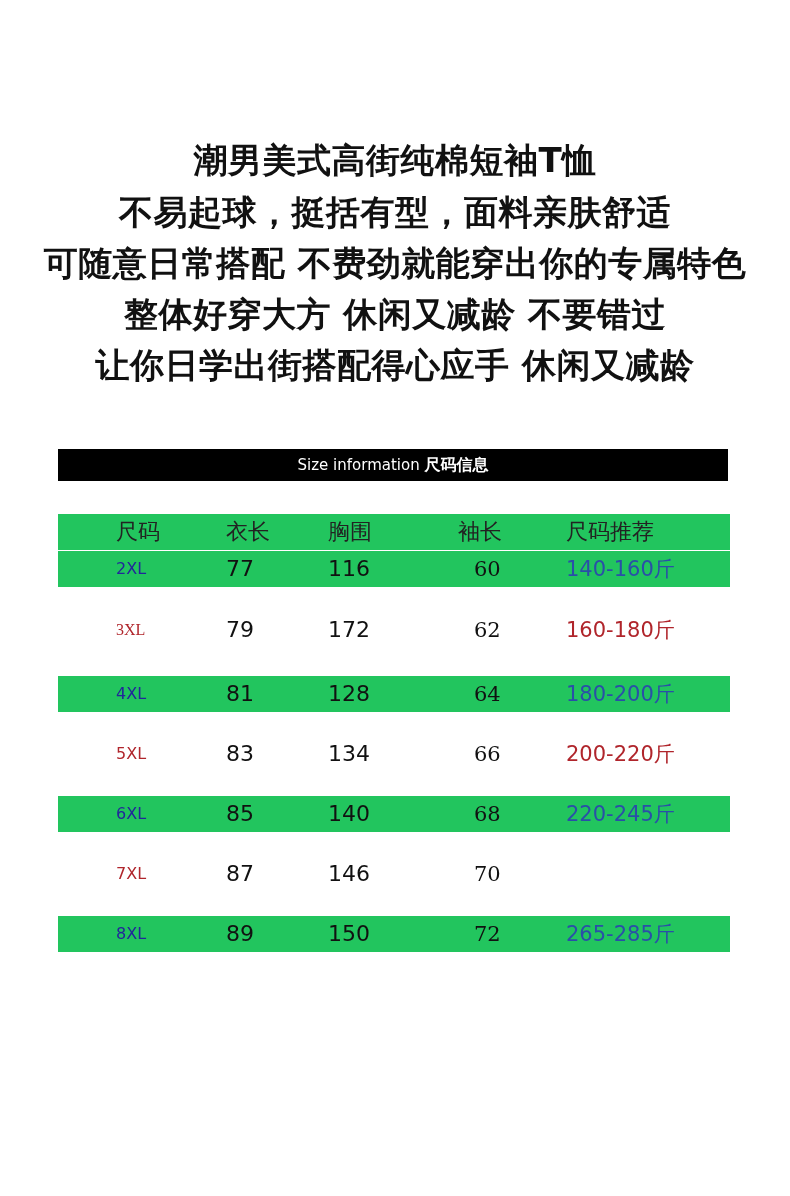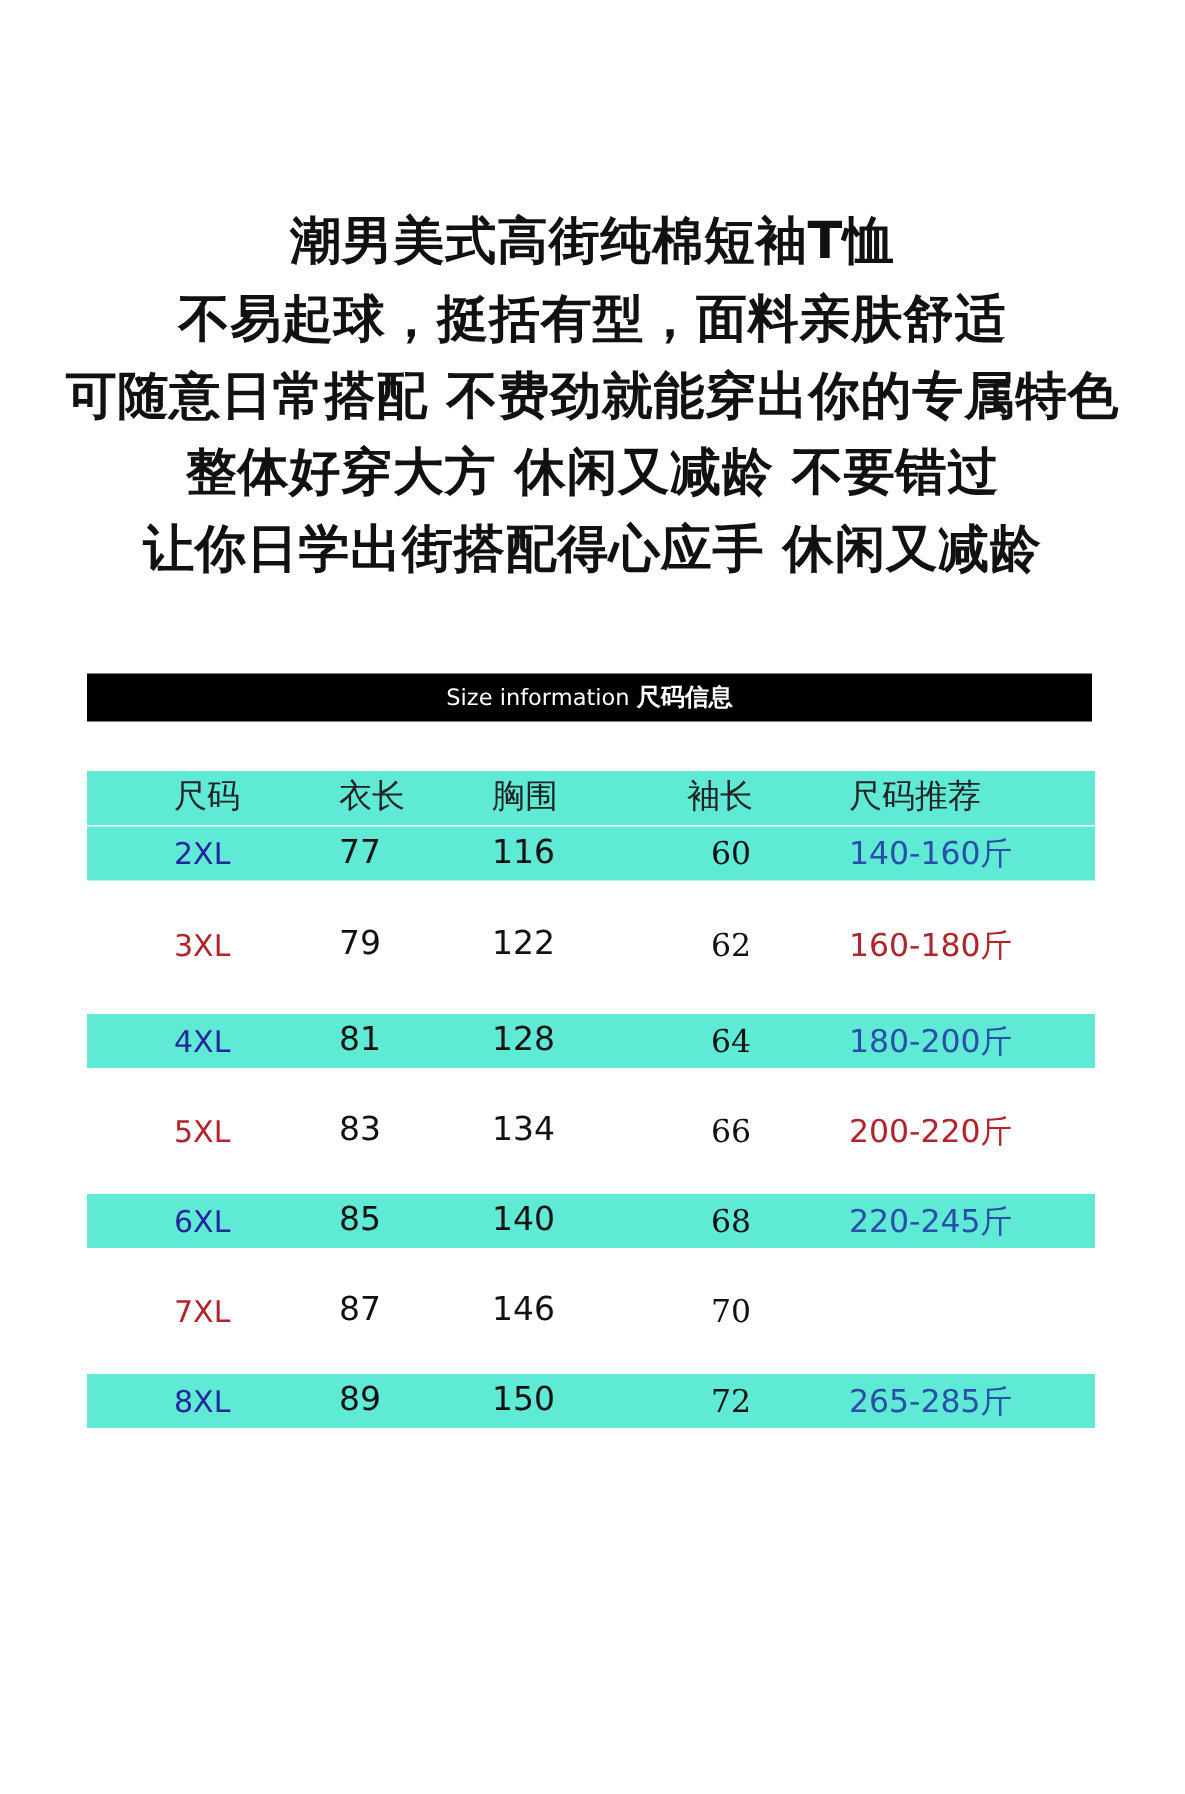--- a/index.html
+++ b/index.html
@@ -5,30 +5,30 @@
   html, body { margin: 0; padding: 0; background: #ffffff; }
   body { width: 790px; height: 1196px; position: relative; overflow: hidden;
          font-family: "DejaVu Sans", "Liberation Sans", sans-serif; color: #111; }
   .headline { position: absolute; left: 0; width: 790px; text-align: center;
               font-size: 34px; font-weight: bold; letter-spacing: 0.5px; color: #111; }
   .banner { position: absolute; left: 58px; top: 449px; width: 670px; height: 32px;
             background: #000; color: #fff; text-align: center; line-height: 32px; font-size: 15px; }
   .banner .zh { font-weight: bold; font-size: 16px; }
   .tbl { position: absolute; left: 58px; top: 514px; width: 672px; }
   .row { position: absolute; left: 0; width: 672px; height: 36px; }
-  .row.shade { background: #5eead4; }
+  .row.shade { background: #22c55e; }
   .cell { position: absolute; top: 0; height: 36px; line-height: 36px; font-size: 22px; white-space: nowrap; }
   .hdr .cell { font-size: 22px; color: #222; }
   .c0 { left: 58px; }
   .c1 { left: 168px; }
   .c2 { left: 270px; }
   .c3 { left: 416px; font-family: "DejaVu Serif", "Liberation Serif", serif; font-size: 21px; }
   .c4 { left: 508px; }
   .hdr .c3 { font-family: "DejaVu Sans", "Liberation Sans", sans-serif; font-size: 22px; left: 400px; }
-  .c0.size { font-size: 20px; }
+  .c0.size { font-size: 16px; }
   .rec { font-size: 21px; }
 </style>
 </head>
 <body>
 
 <div>
   <div class="headline" style="top:138px">潮男美式高街纯棉短袖T恤</div>
   <div class="headline" style="top:190px">不易起球，挺括有型，面料亲肤舒适</div>
   <div class="headline" style="top:241px">可随意日常搭配  不费劲就能穿出你的专属特色</div>
   <div class="headline" style="top:292px">整体好穿大方  休闲又减龄  不要错过</div>
@@ -49,23 +49,23 @@
   </div>
   <div id="rows">
       <div class="row shade" style="top: 37px;">
         <span class="cell c0 size" style="color: rgb(34, 38, 154);">2XL</span>
         <span class="cell c1" style="color: rgb(17, 17, 17);">77</span>
         <span class="cell c2" style="color: rgb(17, 17, 17);">116</span>
         <span class="cell c3" style="color: rgb(17, 17, 17);">60</span>
         <span class="cell c4 rec" style="color: rgb(42, 79, 168);">140-160斤</span>
       </div>
       <div class="row" style="top: 98px;">
-        <span class="cell c0 size" style="color: rgb(176, 37, 43);">3XL</span>
+        <span class="cell c0 size" style="color: rgb(176, 37, 43); font-family: Liberation Serif, serif;">3XL</span>
         <span class="cell c1" style="color: rgb(17, 17, 17);">79</span>
-        <span class="cell c2" style="color: rgb(17, 17, 17);">122</span>
+        <span class="cell c2" style="color: rgb(17, 17, 17);">172</span>
         <span class="cell c3" style="color: rgb(17, 17, 17);">62</span>
         <span class="cell c4 rec" style="color: rgb(176, 37, 43);">160-180斤</span>
       </div>
       <div class="row shade" style="top: 162px;">
         <span class="cell c0 size" style="color: rgb(34, 38, 154);">4XL</span>
         <span class="cell c1" style="color: rgb(17, 17, 17);">81</span>
         <span class="cell c2" style="color: rgb(17, 17, 17);">128</span>
         <span class="cell c3" style="color: rgb(17, 17, 17);">64</span>
         <span class="cell c4 rec" style="color: rgb(42, 79, 168);">180-200斤</span>
       </div>

